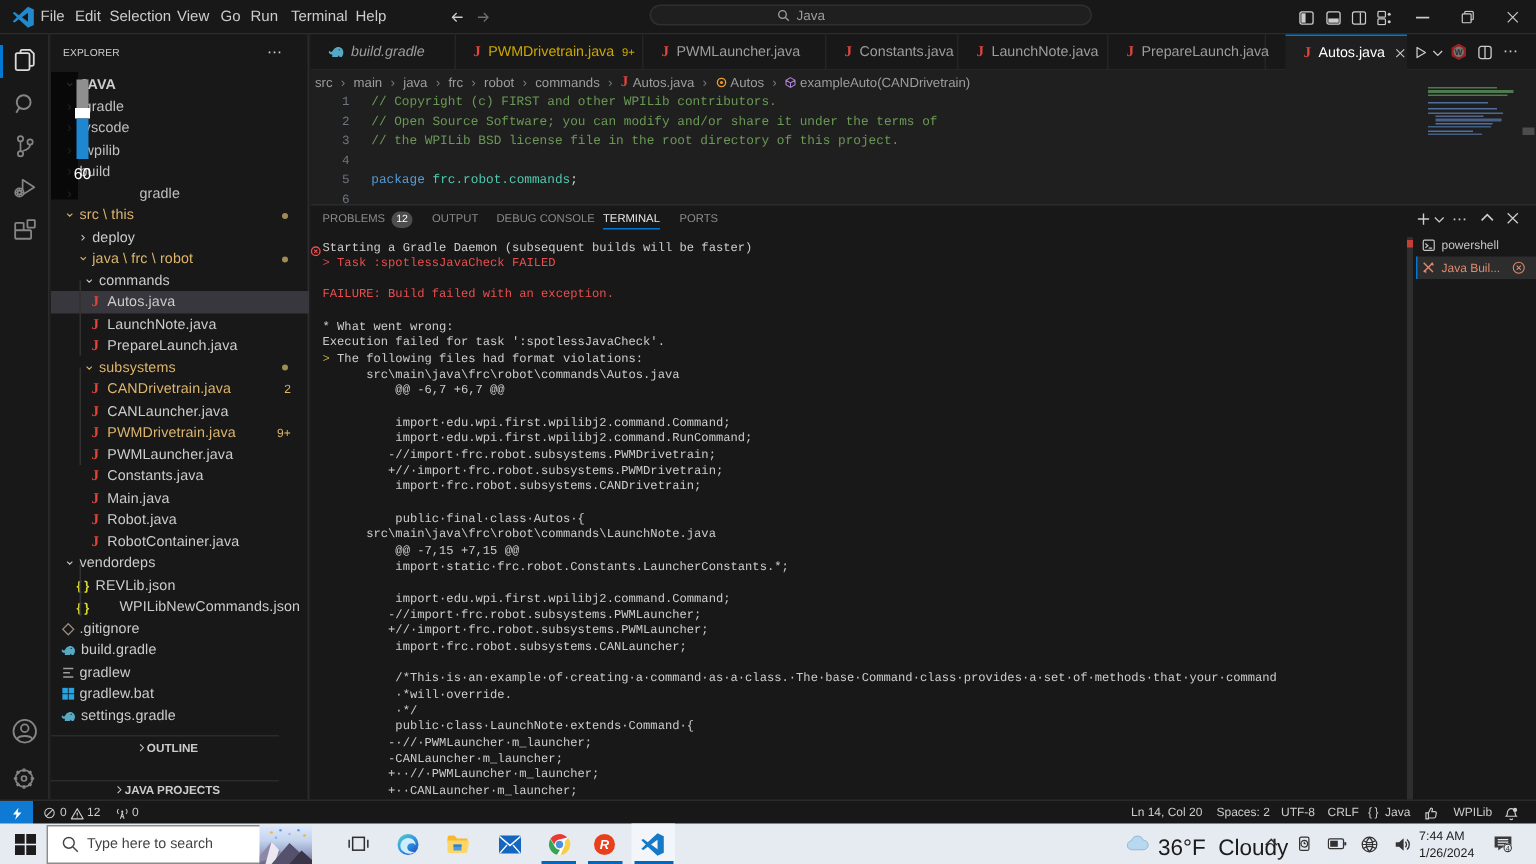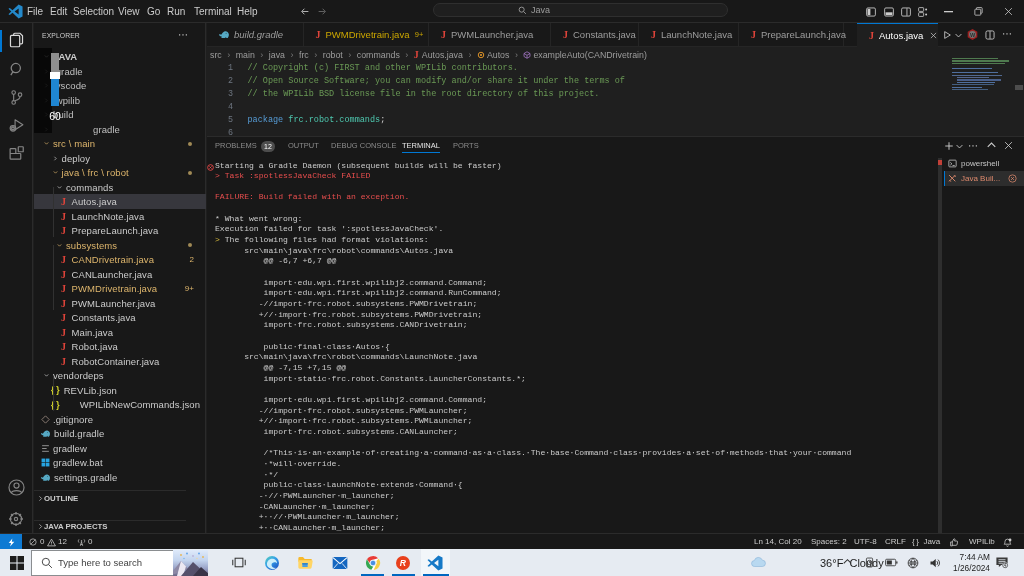--- a/index.html
+++ b/index.html
@@ -28,21 +28,21 @@
 .trow .lbl { margin-left:3px; }
 .chev { width:7px; height:7px; flex:none; }
 .jicon { color:#e0443a; font-weight:bold; font-size:10px; width:7px; flex:none;
   text-align:center; font-family:"Liberation Serif",serif; }
 .gold { color:#ddb56c; }
 .badge { position:absolute; right:12px; font-size:8px; color:#ddb56c; }
 .dot { position:absolute; right:14px; top:5.5px; width:4px; height:4px;
   border-radius:50%; background:#a08a55; }
 .shead { position:absolute; left:0; width:152px; height:14.6px; display:flex;
   align-items:center; font-size:7.8px; font-weight:bold; color:#cccccc;
-  border-top:1px solid #2b2b2b; }
+  border-top:1px solid #2b2b2b;justify-content:center; }
 
 #editor { position:absolute; left:207px; top:62px; width:817px; height:74px;
   background:#1f1f1f; }
 .lnum { position:absolute; width:26px; text-align:right; color:#6e7681;
   font-size:8.4px; font-family:"Liberation Mono",monospace; }
 .cline { position:absolute; left:40.5px; font-size:8.5px; white-space:pre;
   font-family:"Liberation Mono",monospace; color:#d4d4d4; }
 .cmt { color:#6a9955;font-family:Liberation Mono, monospace; }
 
 #panel { position:absolute; left:207px; top:136px; width:817px; height:397px;
@@ -258,21 +258,21 @@
 <div class="trow " style="top:98.8px;gap:40px;">
           <svg class="chev" style="margin-left:9px" viewBox="0 0 16 16" fill="none" stroke="#8a8a8a" stroke-width="1.6">
             <path d="M5.5 4 L9.5 8 L5.5 12"></path>
           </svg>
           <span class="lbl" style="color:#c0c0c0">gradle</span>
         </div>
 <div class="trow " style="top:113.3px;">
           <svg class="chev" style="margin-left:9px" viewBox="0 0 16 16" fill="none" stroke="#ddb56c" stroke-width="1.6">
             <path d="M4 5.5 L8 9.5 L12 5.5"></path>
           </svg>
-          <span class="lbl gold">src \ main</span>
+          <span class="lbl gold">src \ this</span>
           <span class="dot"></span>
         </div>
 <div class="trow " style="top:127.8px;">
           <svg class="chev" style="margin-left:17.5px" viewBox="0 0 16 16" fill="none" stroke="#cccccc" stroke-width="1.6">
             <path d="M5.5 4 L9.5 8 L5.5 12"></path>
           </svg>
           <span class="lbl">deploy</span>
         </div>
 <div class="trow " style="top:142.3px;">
           <svg class="chev" style="margin-left:17.5px" viewBox="0 0 16 16" fill="none" stroke="#ddb56c" stroke-width="1.6">
@@ -632,21 +632,21 @@
   <svg class="abs" style="left:427px;top:6px" width="16" height="16" viewBox="0 0 100 100">
         <path fill="#1579c7" d="M71 3 L30 41 L12 27 L3 31 L22 50 L3 69 L12 73 L30 59 L71 97 L97 84 L97 16 Z M71 30 V70 L44 50 Z"></path>
       </svg>
   <div class="abs" style="left:361px;top:24.5px;width:23px;height:2.5px;background:#0067c0;"></div>
   <div class="abs" style="left:392px;top:24.5px;width:23px;height:2.5px;background:#0067c0;"></div>
   <div class="abs" style="left:423px;top:24.5px;width:26px;height:2.5px;background:#0067c0;"></div>
 
   <svg class="abs" style="left:751px;top:7px" width="15" height="12" viewBox="0 0 20 16">
         <path d="M5 14 a4 4 0 0 1-0.5-8 A5.5 5.5 0 0 1 15 5.5 A3.8 3.8 0 0 1 15 14 Z" fill="#b8d8f0" stroke="#8ab4d8" stroke-width="0.8"></path>
       </svg>
-  <span class="abs" style="left:772px;top:8px;font-size:11px;color:#1b1b1b;margin-left:48px;">36°F&nbsp;&nbsp;Cloudy</span>
+  <span class="abs" style="left:772px;top:8px;font-size:15px;color:#1b1b1b;">36°F&nbsp;&nbsp;Cloudy</span>
   <svg class="abs" style="left:843px;top:9px" width="9" height="7" viewBox="0 0 12 8" fill="none" stroke="#333333" stroke-width="1.4">
         <path d="M1 6.5 L6 1.5 L11 6.5"></path>
       </svg>
   <svg class="abs" style="left:864px;top:8px" width="11" height="11" viewBox="0 0 16 16" fill="none" stroke="#333333" stroke-width="1.2">
         <rect x="3.5" y="1.5" width="9" height="13" rx="1.5"></rect>
         <circle cx="8" cy="8" r="3.2"></circle>
         <path d="M8 6 v2 h1.6"></path>
       </svg>
   <svg class="abs" style="left:885px;top:9px" width="13" height="9" viewBox="0 0 18 12" fill="none" stroke="#333333" stroke-width="1.2">
         <rect x="0.8" y="1.5" width="14" height="9" rx="1.5"></rect>
@@ -654,21 +654,21 @@
         <rect x="2.5" y="3.2" width="7" height="5.6" fill="#333333" stroke="none"></rect>
       </svg>
   <svg class="abs" style="left:907px;top:7.5px" width="12" height="12" viewBox="0 0 16 16" fill="none" stroke="#333333" stroke-width="1.1">
         <circle cx="8" cy="8" r="6.5"></circle>
         <path d="M1.5 8 H14.5 M8 1.5 a9 9 0 0 1 0 13 M8 1.5 a9 9 0 0 0 0 13 M2.5 4.5 a9 9 0 0 0 11 0 M2.5 11.5 a9 9 0 0 1 11 0"></path>
       </svg>
   <svg class="abs" style="left:929px;top:7.5px" width="12" height="12" viewBox="0 0 16 16" fill="#333333">
         <path d="M2 6 H5 L9 2.5 V13.5 L5 10 H2 Z"></path>
         <path d="M10.5 5.5 a3.5 3.5 0 0 1 0 5 M12 3.5 a6 6 0 0 1 0 9" fill="none" stroke="#333333" stroke-width="1.2"></path>
       </svg>
-  <div class="abs" style="left:946px;top:3px;width:44px;text-align:right;font-size:8.3px;color:#1b1b1b;line-height:10.5px;">7:44 AM<br>1/26/2024</div>
+  <div class="abs" style="left:946px;top:3px;width:44px;text-align:left;font-size:8.3px;color:#1b1b1b;line-height:10.5px;">7:44 AM<br>1/26/2024</div>
   <svg class="abs" style="left:995px;top:7px" width="14" height="13" viewBox="0 0 20 18">
         <path d="M2 2 H18 V12.5 H9 L5.5 15.5 V12.5 H2 Z" fill="#3a3a3a"></path>
         <path d="M5 5 H15 M5 7.5 H15 M5 10 H11" stroke="#e6ebf2" stroke-width="1.1"></path>
         <circle cx="14.5" cy="13" r="4.2" fill="#e6ebf2"></circle>
         <circle cx="14.5" cy="13" r="3.5" fill="none" stroke="#3a3a3a" stroke-width="1"></circle>
         <text x="14.5" y="15.6" font-size="7" text-anchor="middle" fill="#3a3a3a" font-family="Liberation Sans">4</text>
       </svg>
 </div>
 
 <div class="abs" style="left:34px;top:48px;width:18px;height:85px;background:rgba(5,5,5,0.8);">

